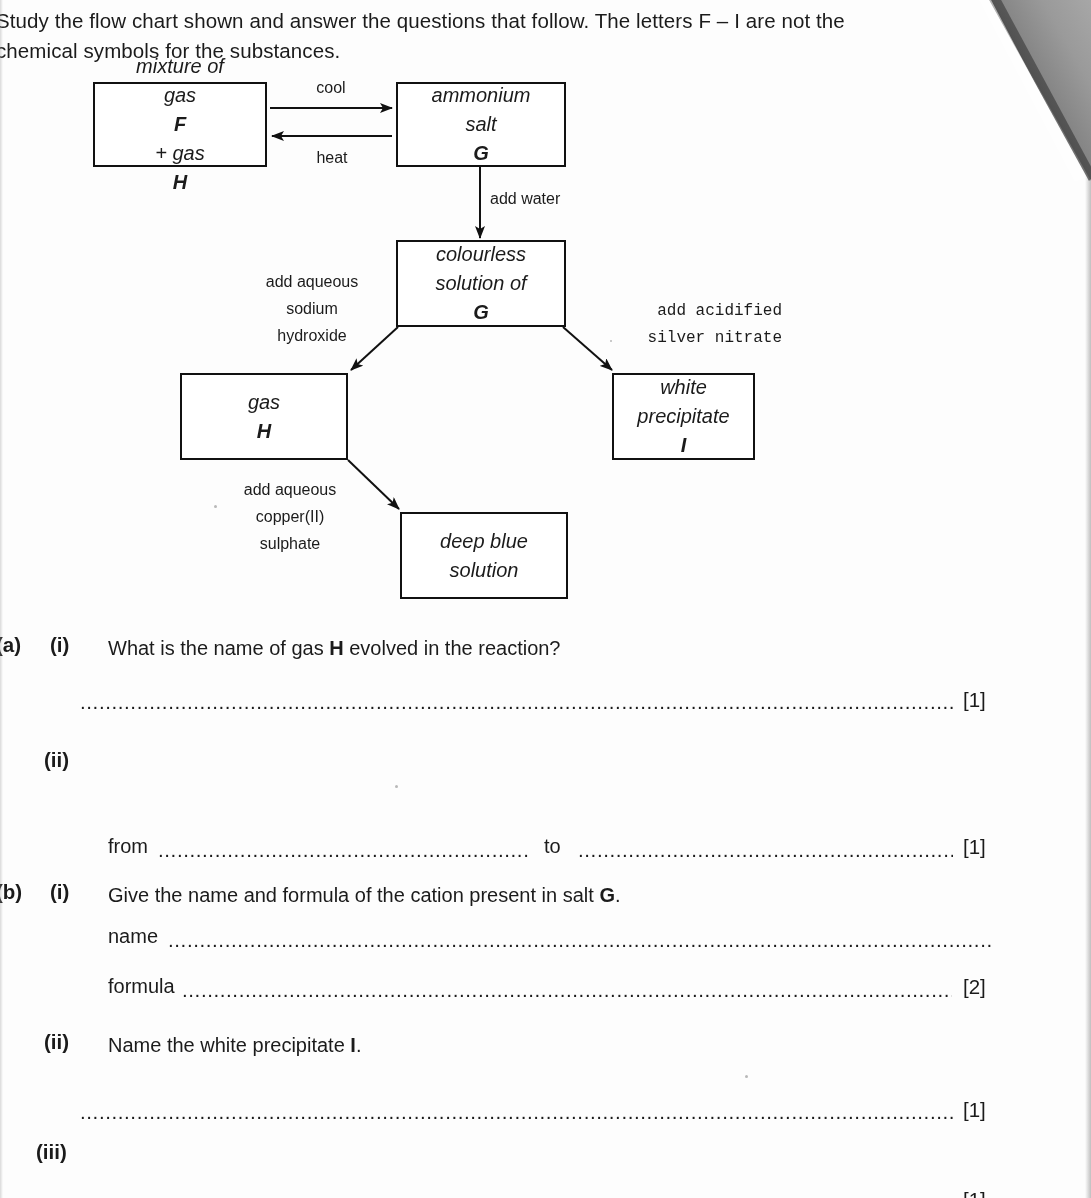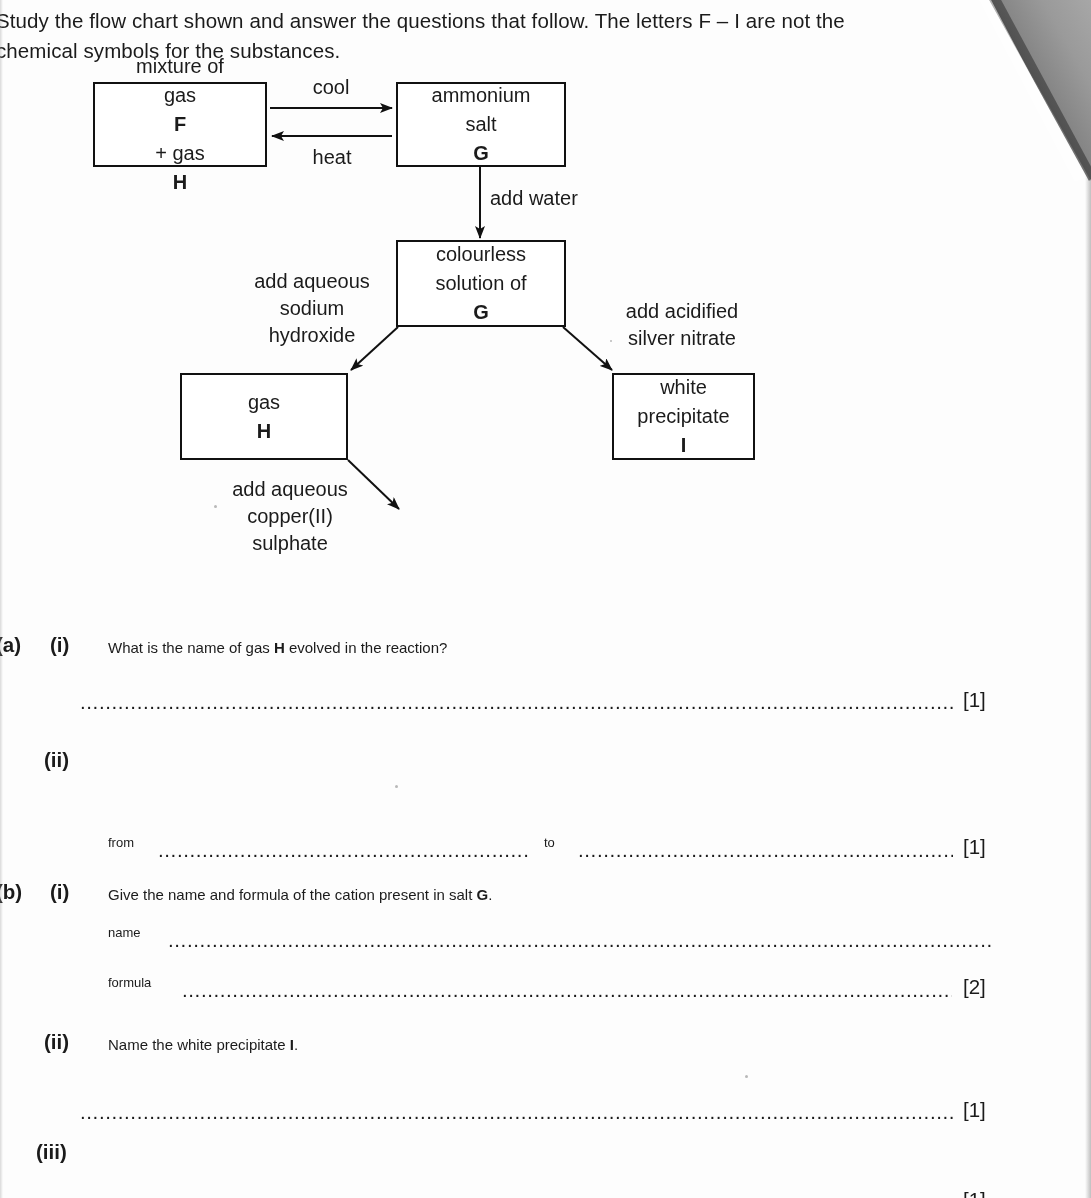--- a/index.html
+++ b/index.html
@@ -75,24 +75,24 @@
     border: 2px solid #111;
     background: #fff;
     display: flex;
     align-items: center;
     justify-content: center;
     text-align: center;
     font-size: 20px;
     line-height: 29px;
     box-sizing: border-box;
   }
-  .fbox span { display: block; }
+  .fbox span { display: block; font-style: italic; }
   .flabel {
     position: absolute;
-    font-size: 20px;
+    font-size: 16px;
     line-height: 27px;
     text-align: center;
     white-space: pre-line;
   }
   svg.wires {
     position: absolute;
     left: 0; top: 0;
     width: 1091px; height: 560px;
     overflow: visible;
   }
@@ -101,41 +101,41 @@
     font-size: 20.5px;
     font-weight: 700;
   }
   .qlabel-r {
     position: absolute;
     font-size: 20.5px;
     font-weight: 700;
   }
   .qtext {
     position: absolute;
-    font-size: 15px;
+    font-size: 20px;
     line-height: 30px;
   }
   .qtext b { font-weight: 700; }
   .qtext.just { text-align: justify; }
 
   .dotline {
     position: absolute;
     font-size: 20.5px;
     color: #1b1b1b;
     overflow: hidden;
     white-space: nowrap;
     letter-spacing: 0.6px;
   }
   .marks {
     position: absolute;
     font-size: 20.5px;
   }
   .inline-lead {
     position: absolute;
-    font-size: 13px;
+    font-size: 20px;
   }
 
   .speck {
     position: absolute;
     background: #b9b9b9;
     border-radius: 50%;
     pointer-events: none;
   }
 </style>
 </head>
@@ -224,28 +224,34 @@
       </div>
     </div>
 
     <div class="fbox" style="left:612px; top:311px; width:143px; height:87px;">
       <div>
         <span>white</span>
         <span><span>precipitate </span><b>I</b></span>
       </div>
     </div>
 
+    <div class="fbox" style="left:400px; top:450px; width:168px; height:87px;">
+      <div>
+        <span>deep blue</span>
+        <span>solution</span>
+      </div>
+    </div>
 
     <div class="flabel" style="left:276px; top:12px; width:110px;">cool</div>
     <div class="flabel" style="left:277px; top:82px; width:110px;">heat</div>
     <div class="flabel" style="left:490px; top:123px; width:160px; text-align:left;">add water</div>
     <div class="flabel" style="left:222px; top:206px; width:180px;">add aqueous
 sodium
 hydroxide</div>
-    <div class="flabel" style="left:582px; top:236px; width:200px; text-align:center;">add acidified
+    <div class="flabel" style="left:582px; top:236px; width:200px; text-align:right;font-family:Liberation Mono, monospace;">add acidified
 silver nitrate</div>
     <div class="flabel" style="left:200px; top:414px; width:180px;">add aqueous
 copper(II)
 sulphate</div>
   </div>
 
   <div class="qlabel-a" style="left:-4px; top:633px;">(a)</div>
   <div class="qlabel-r" style="left:50px; top:633px;">(i)</div>
   <div class="qtext" style="left:108px; top:633px; width:830px;">
     <span>What is the name of gas </span><b>H</b><span> evolved in the reaction?</span>

